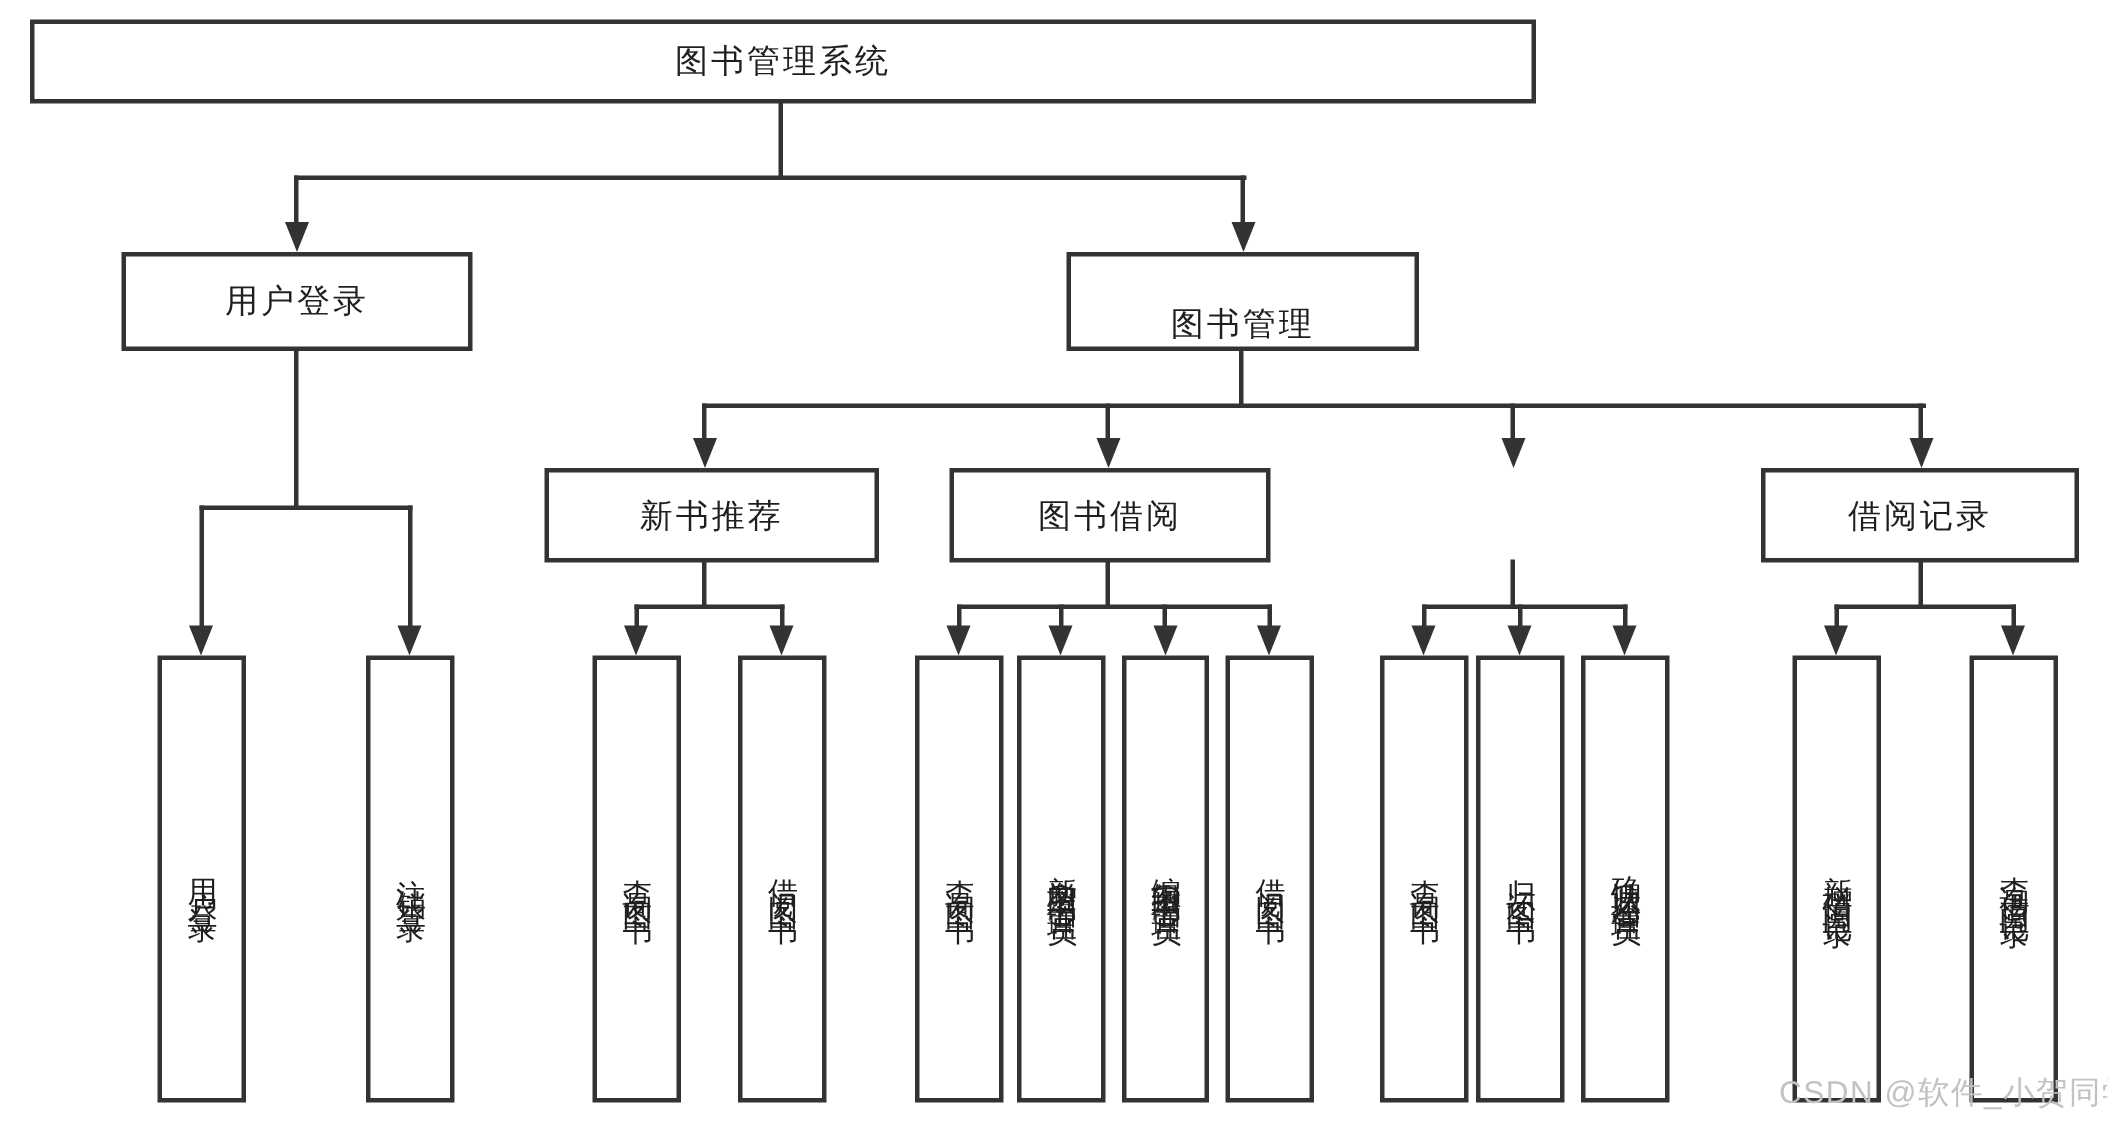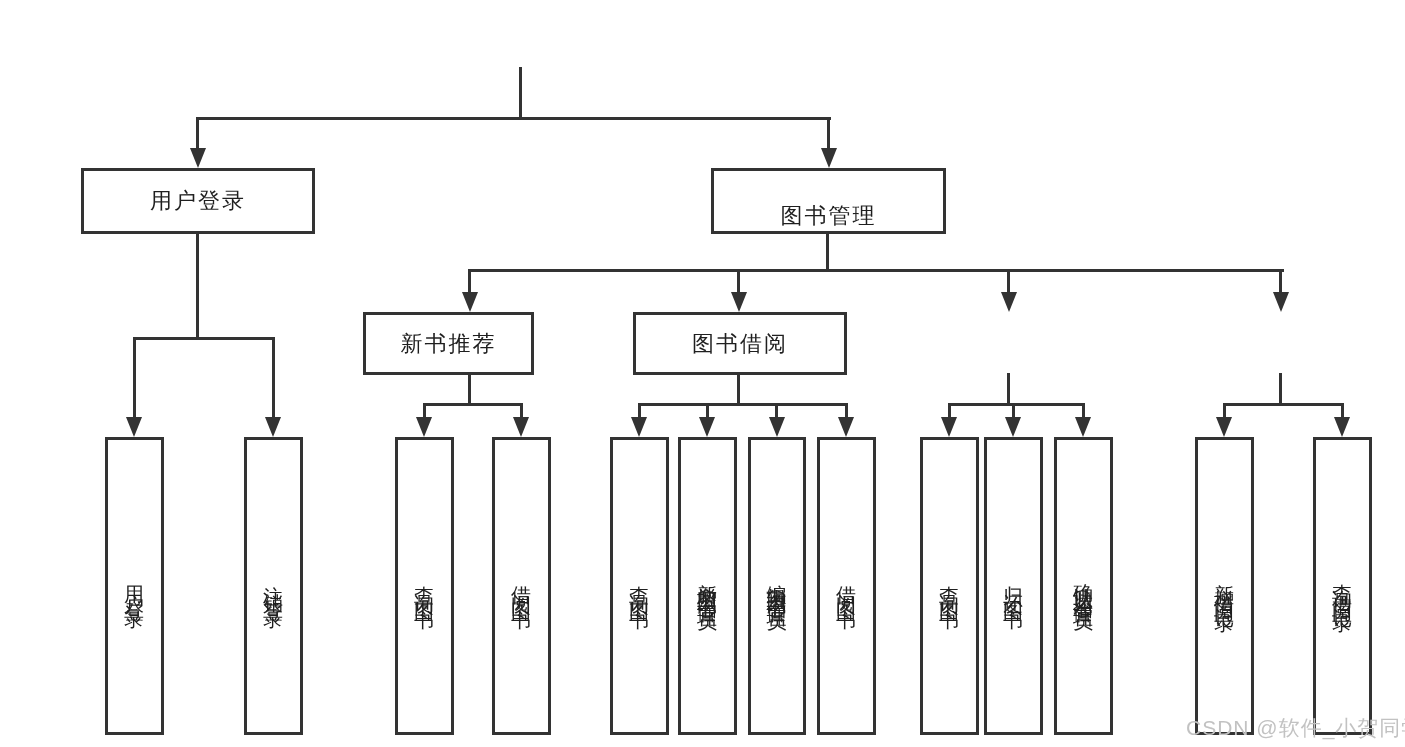--- a/index.html
+++ b/index.html
@@ -51,20 +51,23 @@
     color: var(--wm);
     z-index: 10;
     white-space: nowrap;
   }
 </style>
 </head>
 <body>
 
 <div class="canvas" style="--line: #333333; --text: #1f1f1f; --wm: #c2c2c2;">
 
+  <div class="node h" style="left:20px; top:13px; width:1004px; height:56px;">
+    <span>图书管理系统</span>
+  </div>
 
   <div class="vline" style="left:519px; top:67px; height:52px;"></div>
   <div class="hline" style="left:196px; top:117px; width:635px;"></div>
   <div class="vline" style="left:196px; top:117px; height:34px;"></div>
   <div class="arrow" style="left:190px; top:148px;"></div>
   <div class="vline" style="left:827px; top:117px; height:34px;"></div>
   <div class="arrow" style="left:821px; top:148px;"></div>
 
   <div class="node h" style="left:81px; top:168px; width:234px; height:66px;">
     <span>用户登录</span>
@@ -84,25 +87,28 @@
   <div class="hline" style="left:468px; top:269px; width:816px;"></div>
   <div class="vline" style="left:468px; top:269px; height:27px;"></div>
   <div class="arrow" style="left:462px; top:292px;"></div>
   <div class="vline" style="left:737px; top:269px; height:27px;"></div>
   <div class="arrow" style="left:731px; top:292px;"></div>
   <div class="vline" style="left:1007px; top:269px; height:27px;"></div>
   <div class="arrow" style="left:1001px; top:292px;"></div>
   <div class="vline" style="left:1279px; top:269px; height:27px;"></div>
   <div class="arrow" style="left:1273px; top:292px;"></div>
 
-  <div class="node h" style="left:363px; top:312px; width:171px; height:63px;">
+  <div class="node h" style="left:363px; top:312px; width:223px; height:63px;">
     <span>新书推荐</span>
   </div>
   <div class="node h" style="left:633px; top:312px; width:214px; height:63px;">
     <span>图书借阅</span>
+  </div>
+  <div class="node h" style="left:1174px; top:312px; width:212px; height:63px;">
+    <span>借阅记录</span>
   </div>
 
   <div class="vline" style="left:468px; top:373px; height:33px;"></div>
   <div class="hline" style="left:423px; top:403px; width:100px;"></div>
   <div class="vline" style="left:423px; top:403px; height:18px;"></div>
   <div class="arrow" style="left:416px; top:417px;"></div>
   <div class="vline" style="left:520px; top:403px; height:18px;"></div>
   <div class="arrow" style="left:513px; top:417px;"></div>
 
   <div class="vline" style="left:737px; top:373px; height:33px;"></div>

